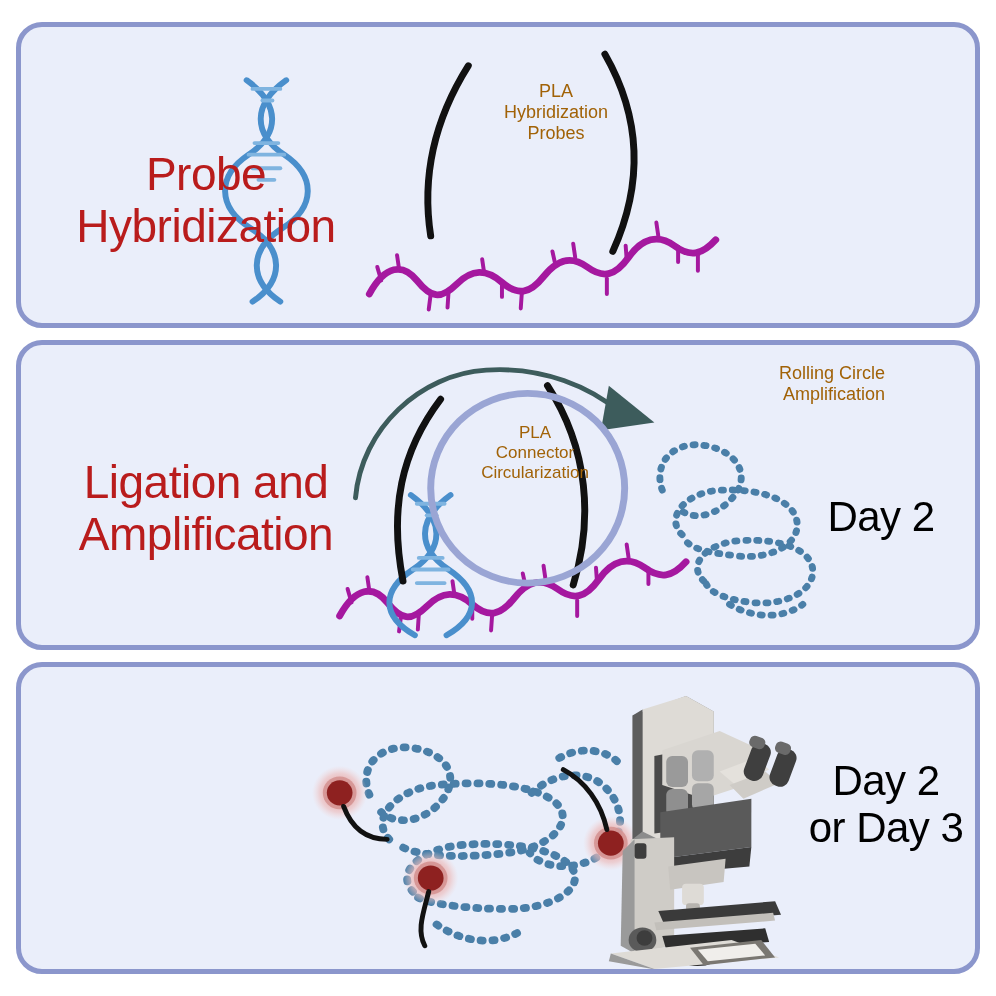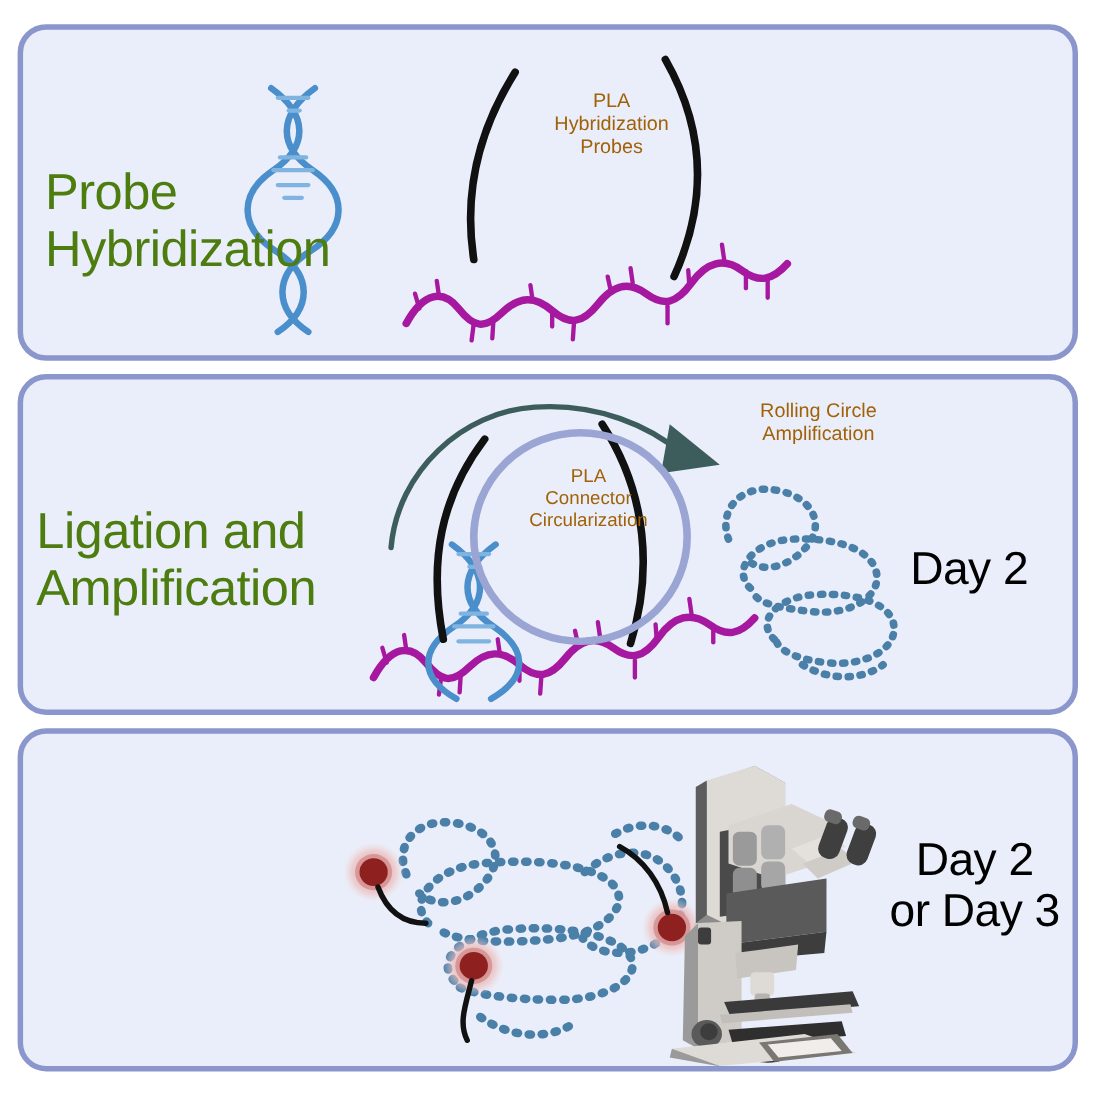--- a/index.html
+++ b/index.html
@@ -35,23 +35,23 @@
   .panel-svg {
     position: absolute;
     inset: 0;
     width: 100%;
     height: 100%;
     display: block;
   }
 
   .stage-label {
     position: absolute;
-    color: #4d7c0f;
+    color: #b91c1c;
     font-weight: 400;
-    text-align: left;
+    text-align: center;
     line-height: 1.12;
     letter-spacing: -0.5px;
     white-space: pre-line;
     pointer-events: none;
   }
   .day-label {
     position: absolute;
     color: #000000;
     font-weight: 400;
     text-align: center;
@@ -75,21 +75,21 @@
     position: absolute;
     color: #a16207;
     font-size: 18px;
     line-height: 1.18;
     text-align: center;
     white-space: pre-line;
     pointer-events: none;
   }
   #p1-probe-callout { left: 440px; top: 54px;  width: 190px; }
   #p2-circle-callout{ left: 424px; top: 78px;  width: 180px; font-size: 17px;}
-  #p2-rca-callout   { left: 618px; top: 18px;  width: 210px; text-align: center;}
+  #p2-rca-callout   { left: 654px; top: 18px;  width: 210px; text-align: right;}
 </style>
 </head>
 <body>
 
 <div id="figure">
 
   <div class="panel" id="panel-1">
     <svg class="panel-svg" viewBox="0 0 964 306" preserveAspectRatio="none">
       <defs>
         <linearGradient id="helixGrad1" x1="0" y1="0" x2="1" y2="0">

